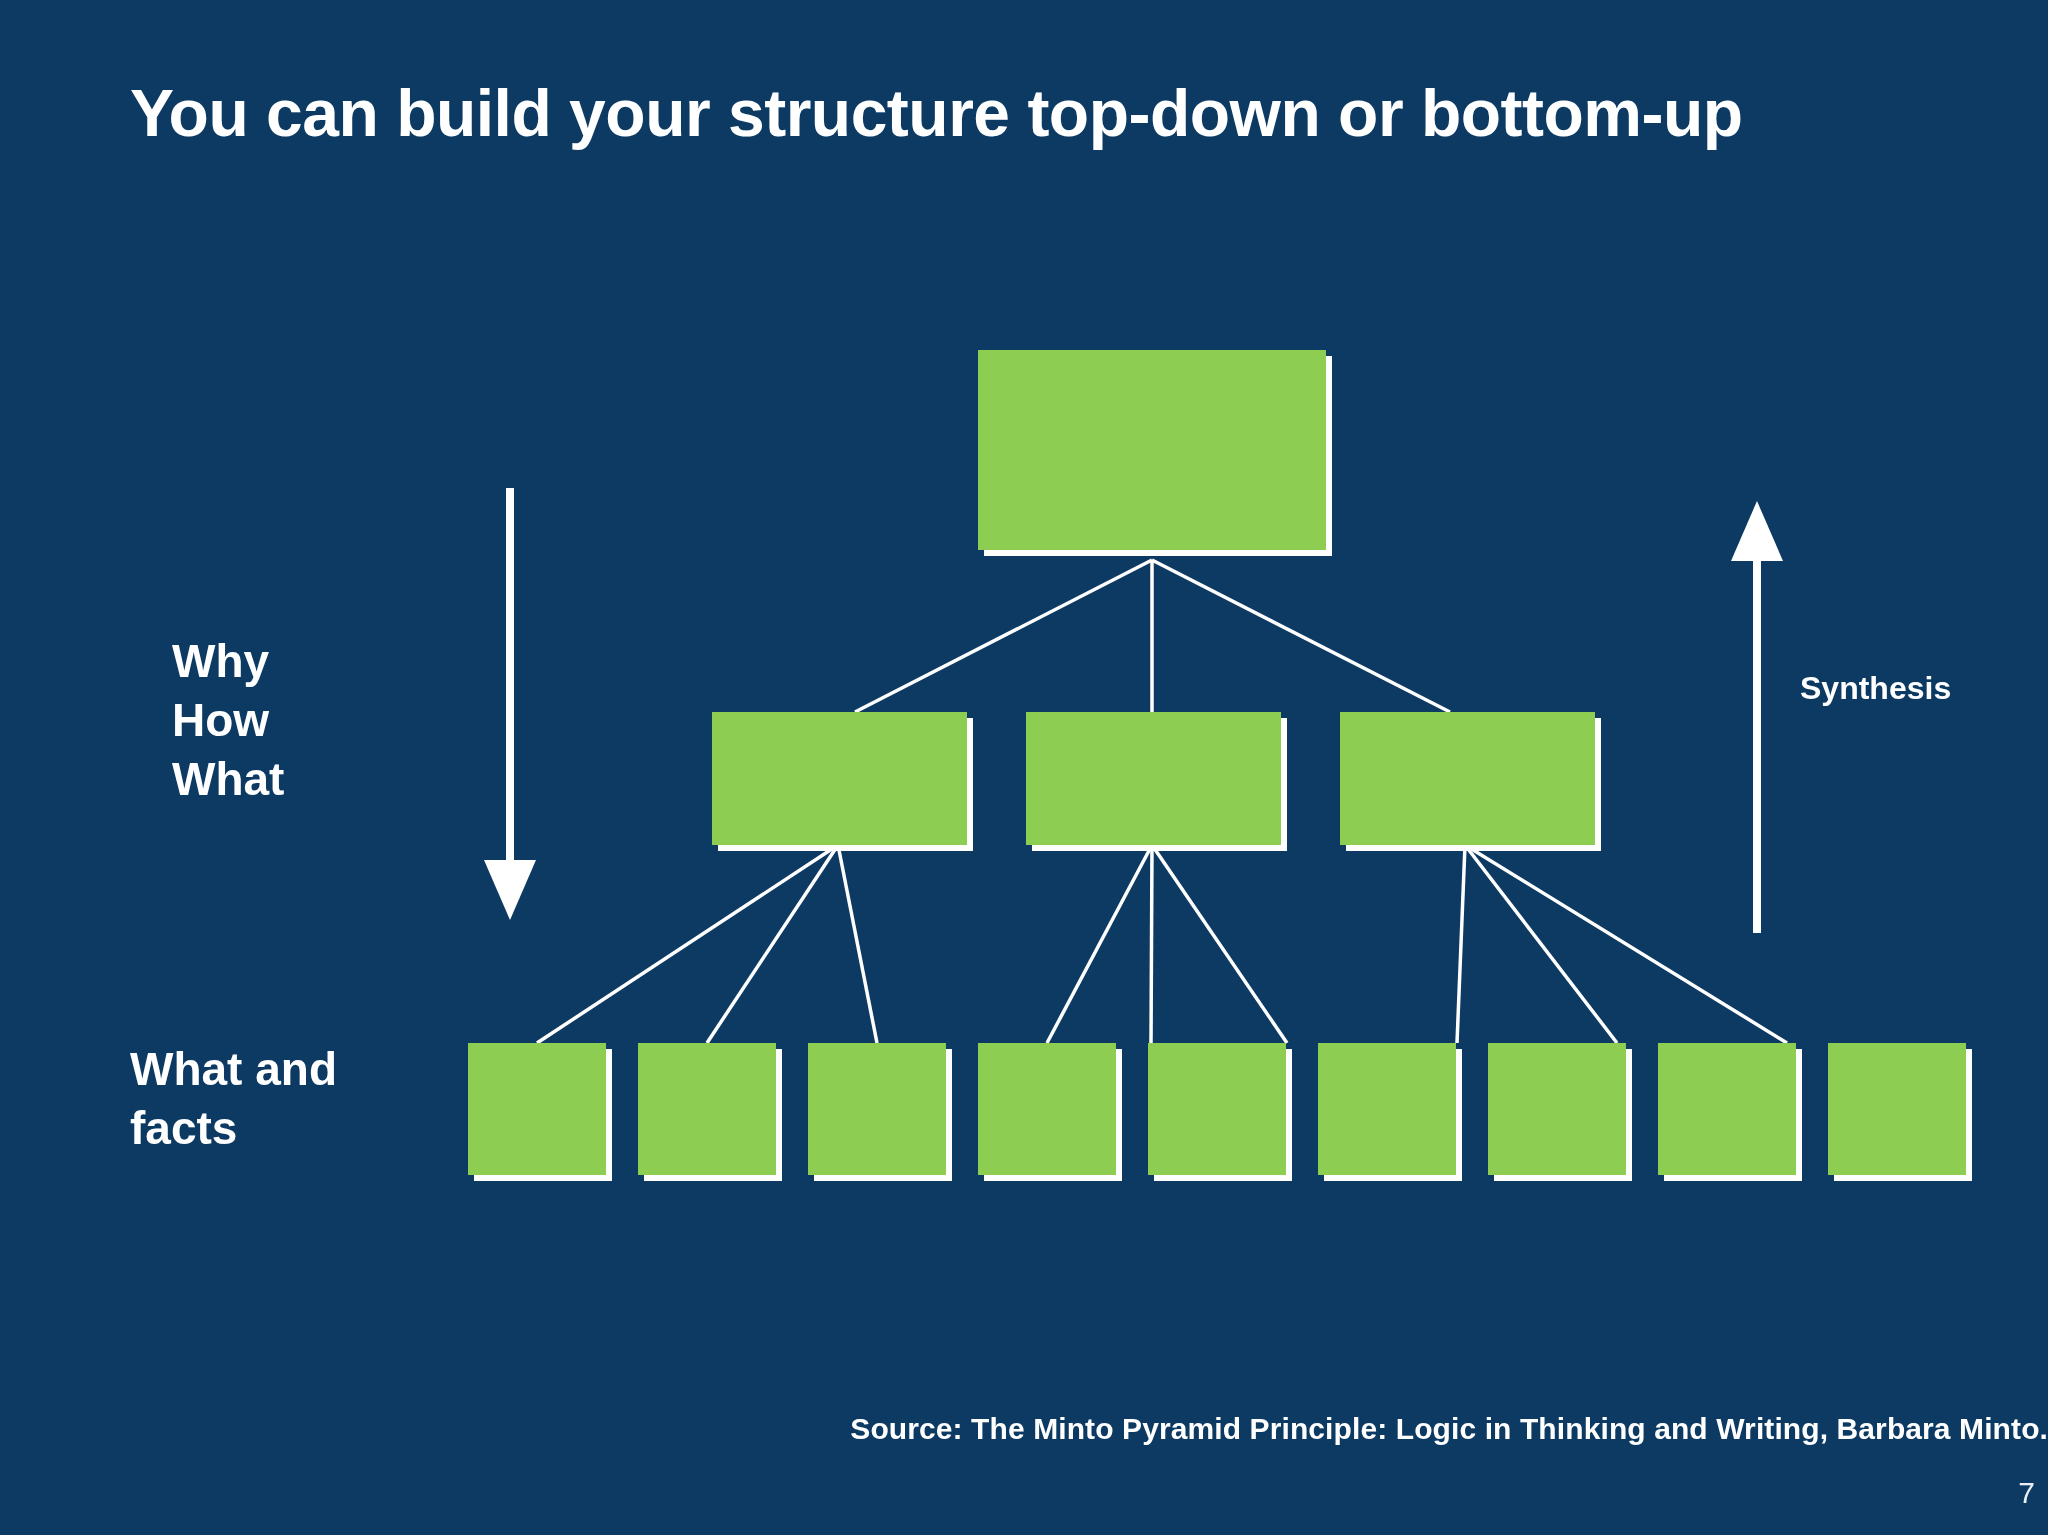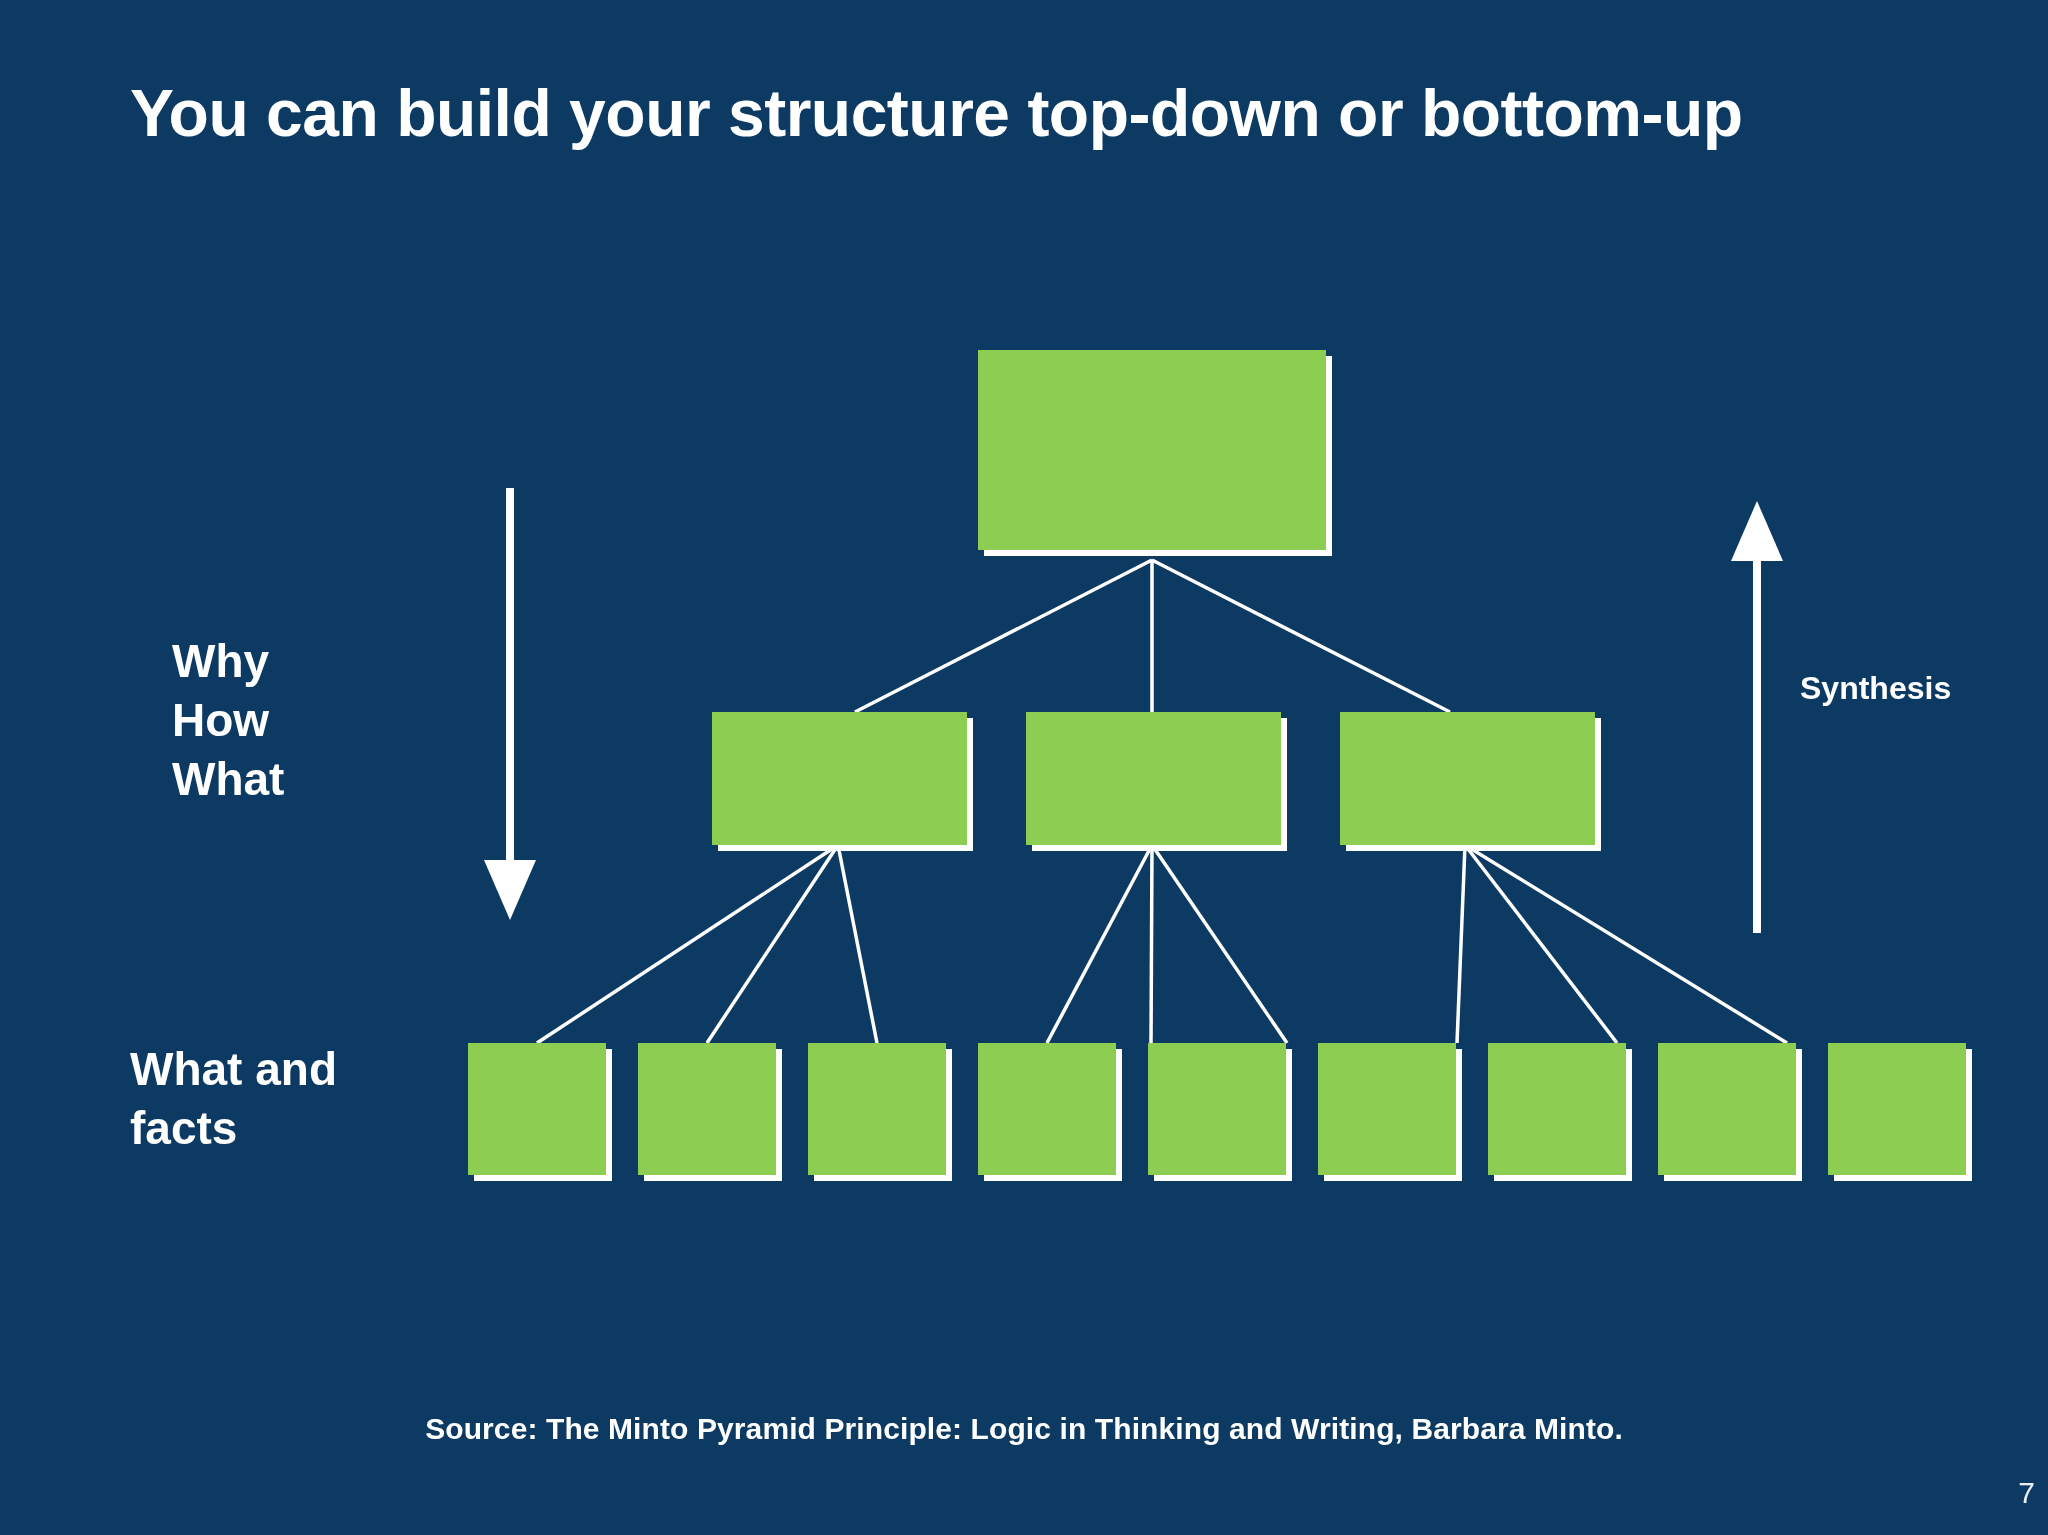--- a/index.html
+++ b/index.html
@@ -66,21 +66,21 @@
   }
   .arrow-down { left: 478px; top: 488px; }
   .arrow-up   { left: 1725px; top: 495px; }
 
   
   .source-note {
     position: absolute;
     left: 0;
     top: 1412px;
     width: 2048px;
-    text-align: center;
+    text-align: right;
     color: #ffffff;
     font-size: 30px;
     font-weight: bold;
     letter-spacing: 0.1px;
   }
   .page-number {
     position: absolute;
     right: 46px;
     top: 1476px;
     color: #e9eef4;

